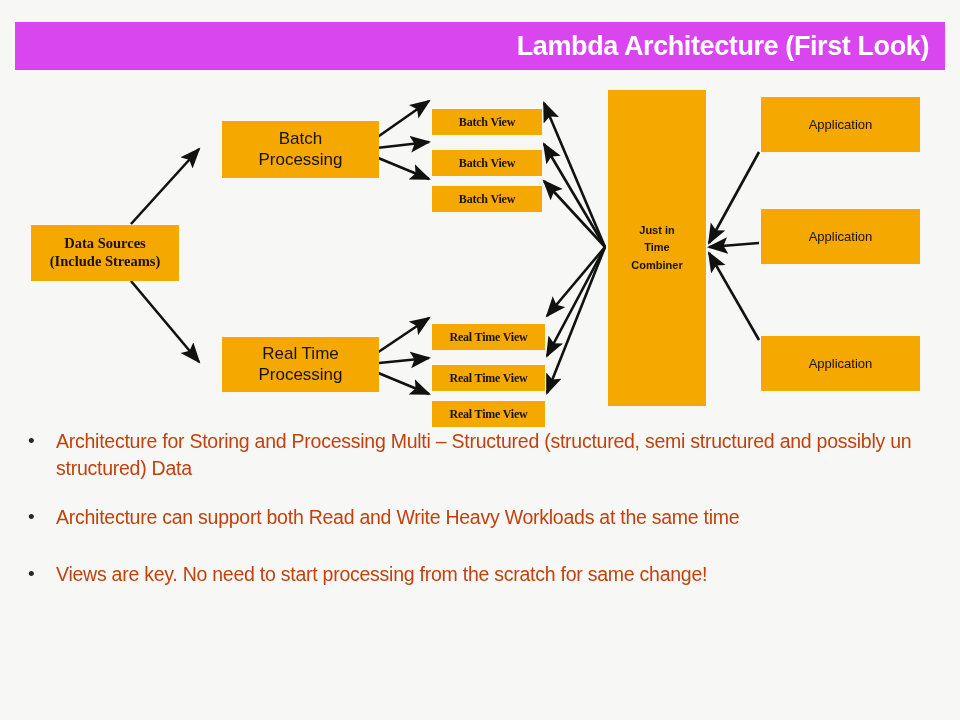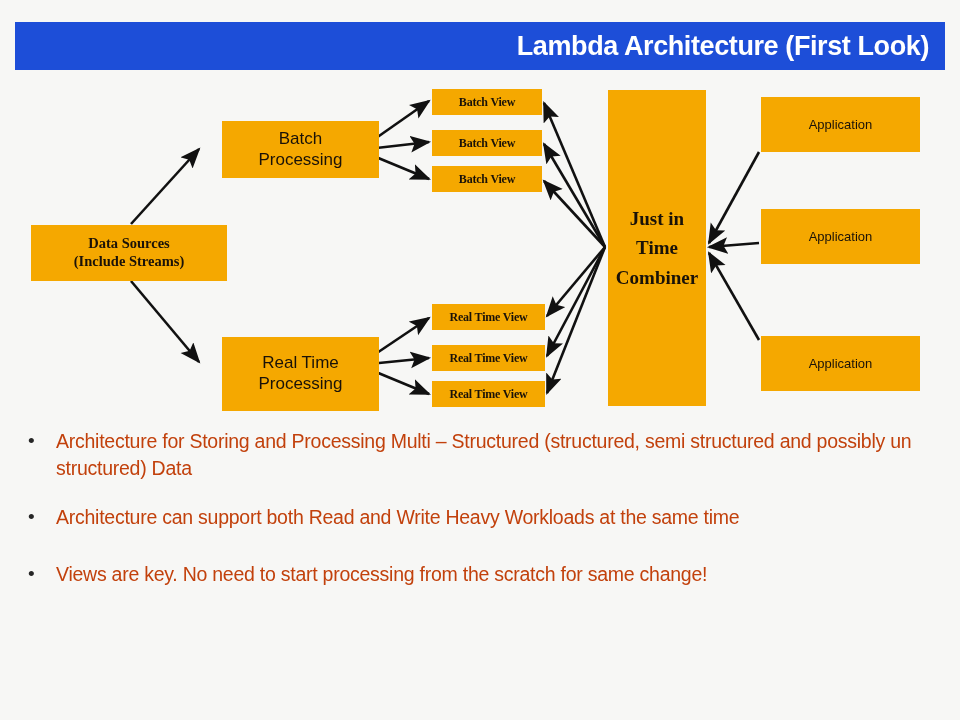--- a/index.html
+++ b/index.html
@@ -16,21 +16,21 @@
     font-family: "Liberation Sans", sans-serif;
   }
 
   
   #title-bar {
     position: absolute;
     left: 15px;
     top: 22px;
     width: 930px;
     height: 48px;
-    background: #1d4ed8;
+    background: #d946ef;
     box-sizing: border-box;
   }
   #title-text {
     position: absolute;
     right: 16px;
     top: 50%;
     transform: translateY(-50%);
     color: #ffffff;
     font-size: 27px;
     font-weight: bold;
@@ -74,29 +74,30 @@
     font-size: 17px;
     font-weight: normal;
     margin-left: 20px;
   }
   
   .node.tiny {
     font-family: "Liberation Serif", serif;
     font-size: 12px;
     font-weight: bold;
     letter-spacing: -0.2px;
+    margin-top: 20px;
   }
   .node.src {
     font-family: "Liberation Serif", serif;
     font-size: 14.5px;
     font-weight: bold;
   }
   .node.combiner {
-    font-family: Liberation Serif, serif;
-    font-size: 19px;
+    font-family: Liberation Sans, sans-serif;
+    font-size: 11px;
     font-weight: bold;
     line-height: 1.55;
   }
   .node.app {
     font-family: "Liberation Sans", sans-serif;
     font-size: 13px;
   }
 
   
   #bullets {
@@ -167,27 +168,27 @@
 
       <line x1="605" y1="247" x2="547" y2="316" stroke="#111111" stroke-width="2.6" marker-end="url(#ah)"></line>
       <line x1="605" y1="247" x2="547" y2="356" stroke="#111111" stroke-width="2.6" marker-end="url(#ah)"></line>
       <line x1="605" y1="247" x2="547" y2="393" stroke="#111111" stroke-width="2.6" marker-end="url(#ah)"></line>
 
       <line x1="759" y1="152" x2="709" y2="243" stroke="#111111" stroke-width="2.6" marker-end="url(#ah)"></line>
       <line x1="759" y1="243" x2="709" y2="247" stroke="#111111" stroke-width="2.6" marker-end="url(#ah)"></line>
       <line x1="759" y1="340" x2="709" y2="253" stroke="#111111" stroke-width="2.6" marker-end="url(#ah)"></line>
     </svg>
 
-    <div class="node src" style="left:31px; top:225px; width:196px; height:56px;">Data Sources
+    <div class="node src" style="left:31px; top:225px; width:148px; height:56px;">Data Sources
 (Include Streams)</div>
 
     <div class="node proc" style="left:202px; top:121px; width:157px; height:57px;">Batch
 Processing</div>
 
-    <div class="node proc" style="left:202px; top:337px; width:157px; height:74px;">Real Time
+    <div class="node proc" style="left:202px; top:337px; width:157px; height:55px;">Real Time
 Processing</div>
 
     <div class="node tiny" style="left:432px; top:89px; width:110px; height:26px;">Batch View</div>
     <div class="node tiny" style="left:432px; top:130px; width:110px; height:26px;">Batch View</div>
     <div class="node tiny" style="left:432px; top:166px; width:110px; height:26px;">Batch View</div>
 
     <div class="node tiny" style="left:432px; top:304px; width:113px; height:26px;">Real Time View</div>
     <div class="node tiny" style="left:432px; top:345px; width:113px; height:26px;">Real Time View</div>
     <div class="node tiny" style="left:432px; top:381px; width:113px; height:26px;">Real Time View</div>
 

